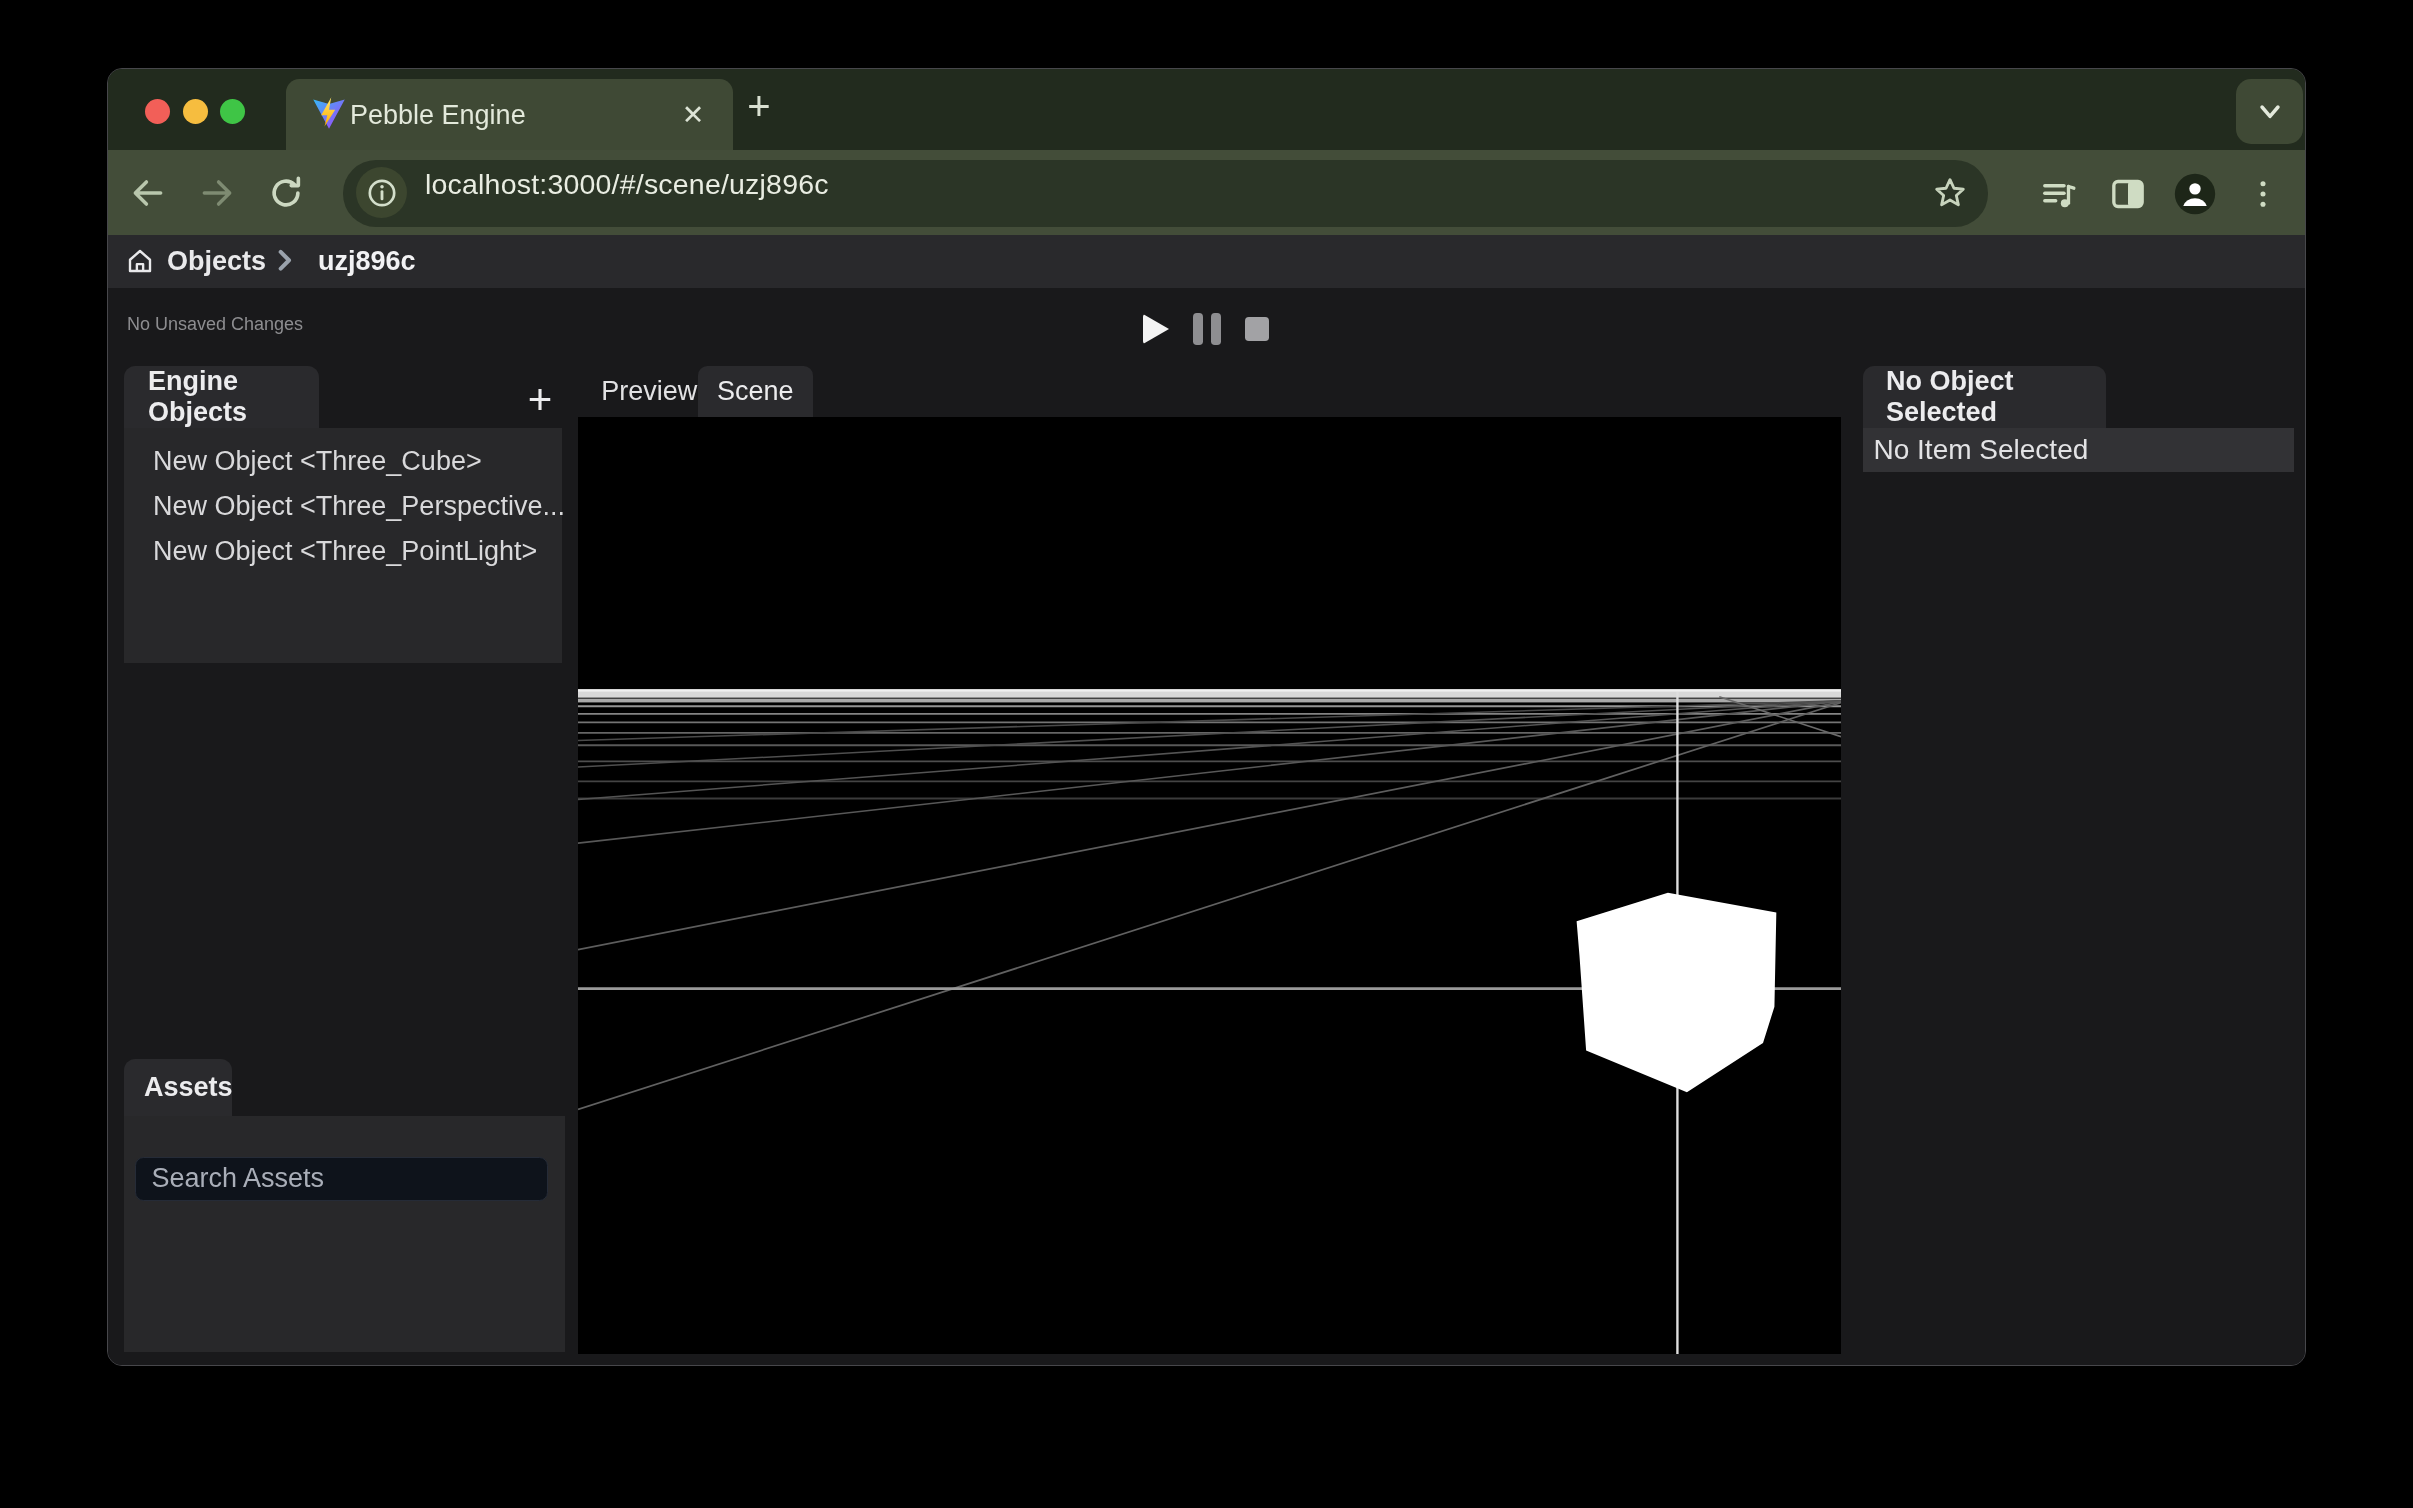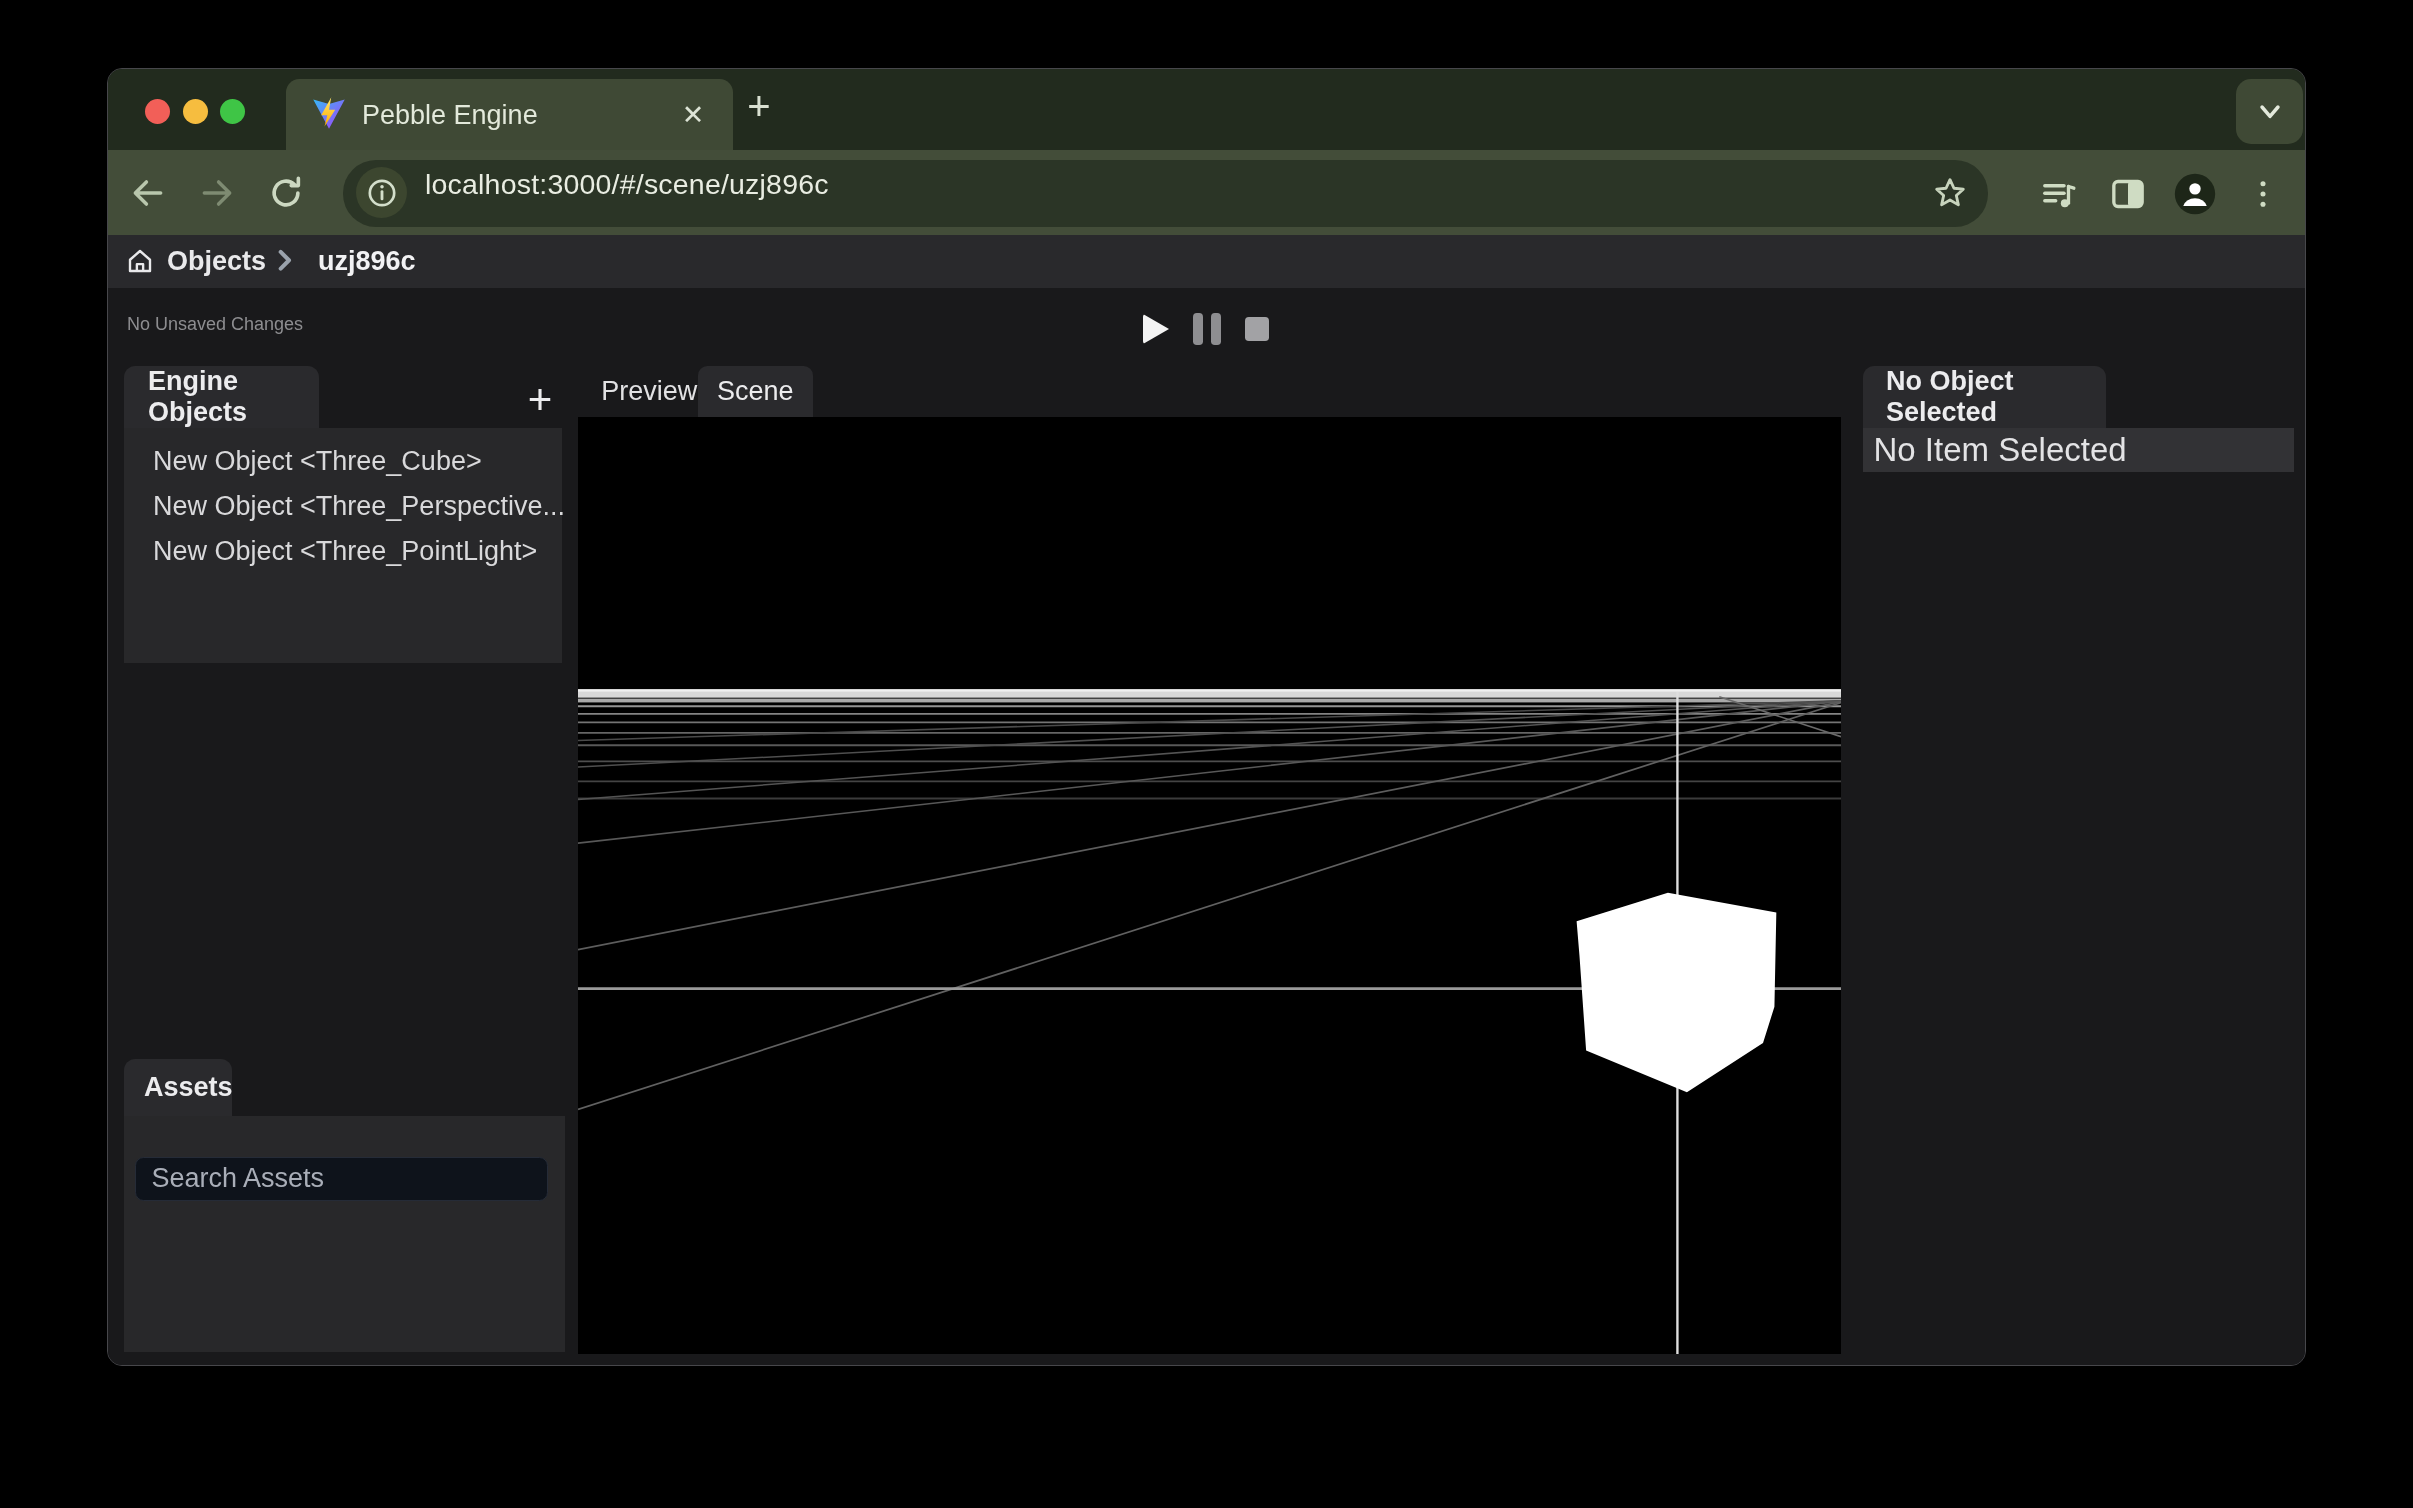--- a/index.html
+++ b/index.html
@@ -9,21 +9,21 @@
           background:#19191b;border:1.9px solid #47474b;border-radius:15px;overflow:hidden;box-sizing:border-box;}
   
   .tabstrip{position:absolute;left:0;top:0;width:100%;height:81px;background:#222b1e;}
   .traffic{position:absolute;top:30px;width:25px;height:25px;border-radius:50%;}
   .t-red{left:37px;background:#f25f58;}
   .t-yellow{left:75px;background:#f6bd3f;}
   .t-green{left:112px;background:#3fc546;}
   .tab{position:absolute;left:178px;top:9.5px;width:447px;height:71px;background:#3f4935;
        border-radius:13.3px 13.3px 0 0;}
   .tab-favicon{position:absolute;left:25px;top:15px;width:36px;height:38px;}
-  .tab-title{position:absolute;left:76px;top:21px;font-size:27px;color:#e3e9db;text-align:right;}
+  .tab-title{position:absolute;left:64px;top:21px;font-size:27px;color:#e3e9db;text-align:right;}
   .tab-close{position:absolute;left:388px;top:17px;width:38px;height:38px;color:#dde4d6;
              font-size:27px;line-height:38px;text-align:center;cursor:pointer;}
   .newtab{position:absolute;left:630px;top:17px;width:42px;height:42px;color:#d9e0d1;
           font-size:40px;line-height:40px;text-align:center;font-weight:300;}
   .chev-btn{position:absolute;left:2128px;top:9.5px;width:67px;height:65px;background:#3f4935;
             border-radius:15px;display:flex;align-items:center;justify-content:center;}
   
   .toolbar{position:absolute;left:0;top:81px;width:100%;height:86px;background:#434d39;}
   .nav-ic{position:absolute;top:22px;width:42px;height:42px;display:flex;align-items:center;justify-content:center;}
   .urlbar{position:absolute;left:235px;top:9.5px;width:1645px;height:67px;background:#2b3526;
@@ -57,21 +57,21 @@
            font-size:42px;font-weight:300;line-height:44px;text-align:center;}
   .so-body{position:absolute;left:16px;top:139px;width:438px;height:235px;background:#28282a;padding-top:11.4px;box-sizing:border-box;}
   .obj-item{height:45px;line-height:45px;padding-left:29px;font-size:27px;color:#d9d9db;white-space:nowrap;}
   .vp-preview{position:absolute;left:480px;top:77px;height:51px;padding:0 13.3px;font-size:27px;color:#e2e2e4;
               display:flex;align-items:center;}
   .vp-scene{position:absolute;left:590px;top:77px;height:51px;padding:0 19px;font-size:27px;color:#ececee;
             background:#2a2a2d;border-radius:9.5px 9.5px 0 0;display:flex;align-items:center;}
   .viewport{position:absolute;left:470px;top:128px;width:1263px;height:937px;background:#000;}
   .insp-tab{left:1755px;top:77px;width:243px;height:62px;padding-left:23px;box-sizing:border-box;}
   .insp-row{position:absolute;left:1755px;top:139px;width:431px;height:44px;background:#323235;
-            font-size:33px;color:#e3e3e5;line-height:44px;padding-left:10.5px;box-sizing:border-box;}
+            font-size:28px;color:#e3e3e5;line-height:44px;padding-left:10.5px;box-sizing:border-box;}
   .assets-tab{left:16px;top:770px;width:108px;height:57px;padding-left:20px;box-sizing:border-box;}
   .assets-body{position:absolute;left:16px;top:827px;width:441px;height:236px;background:#28282a;}
   .assets-search{position:absolute;left:11.4px;top:4.8px;width:413px;height:44px;background:#0e131b;
                  border:1.9px solid #252b37;border-radius:8.6px;box-sizing:border-box;color:#dfe2e8;
                  font-size:27px;padding:0 15px;font-family:"Liberation Sans",sans-serif;outline:none;margin-top:36px;}
   .assets-search::placeholder{color:#a9aeb8;opacity:1;}
   svg{display:block;}
 </style>
 </head>
 <body>

